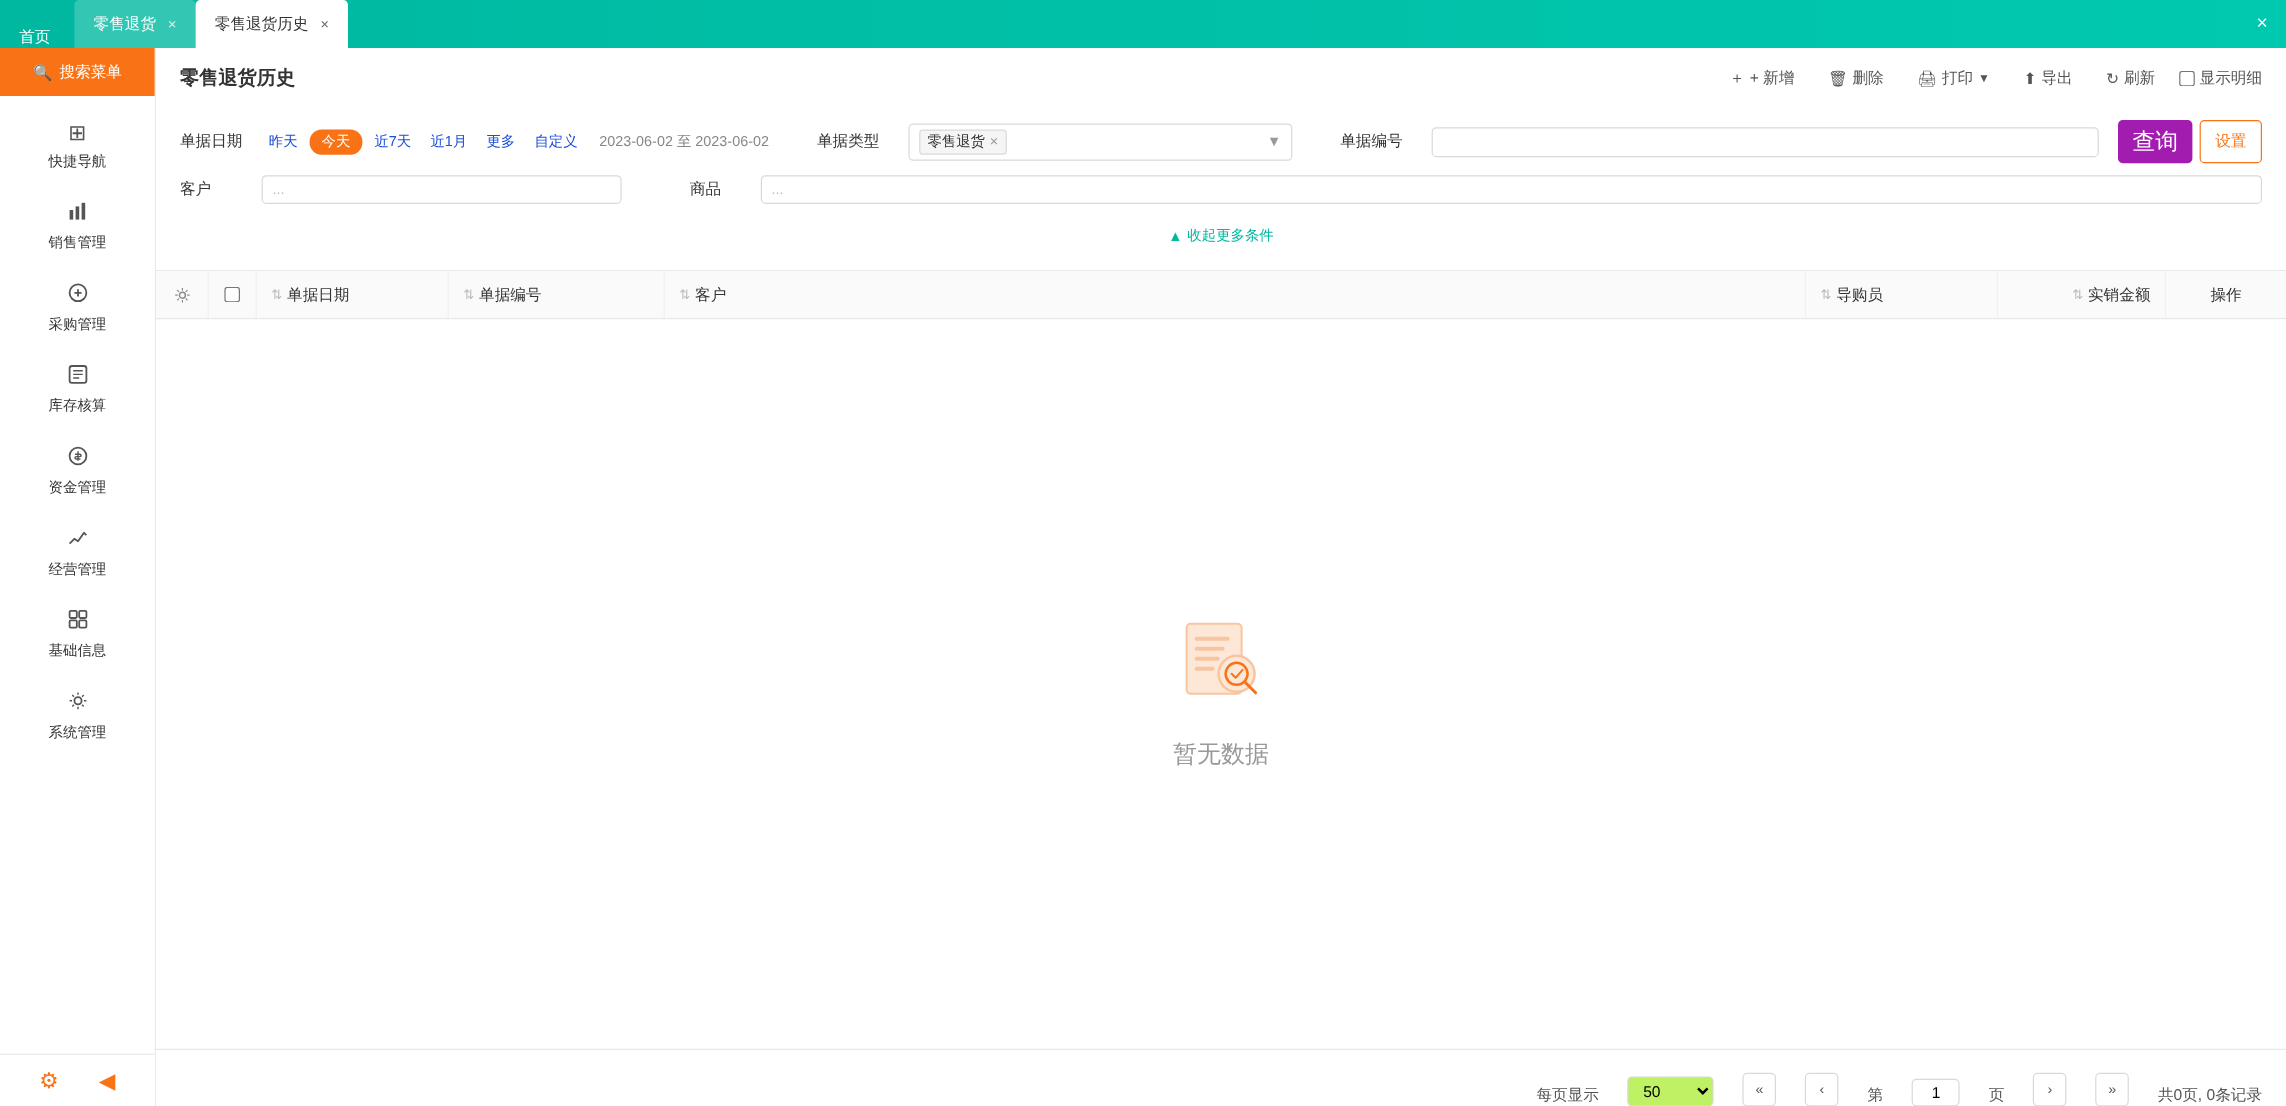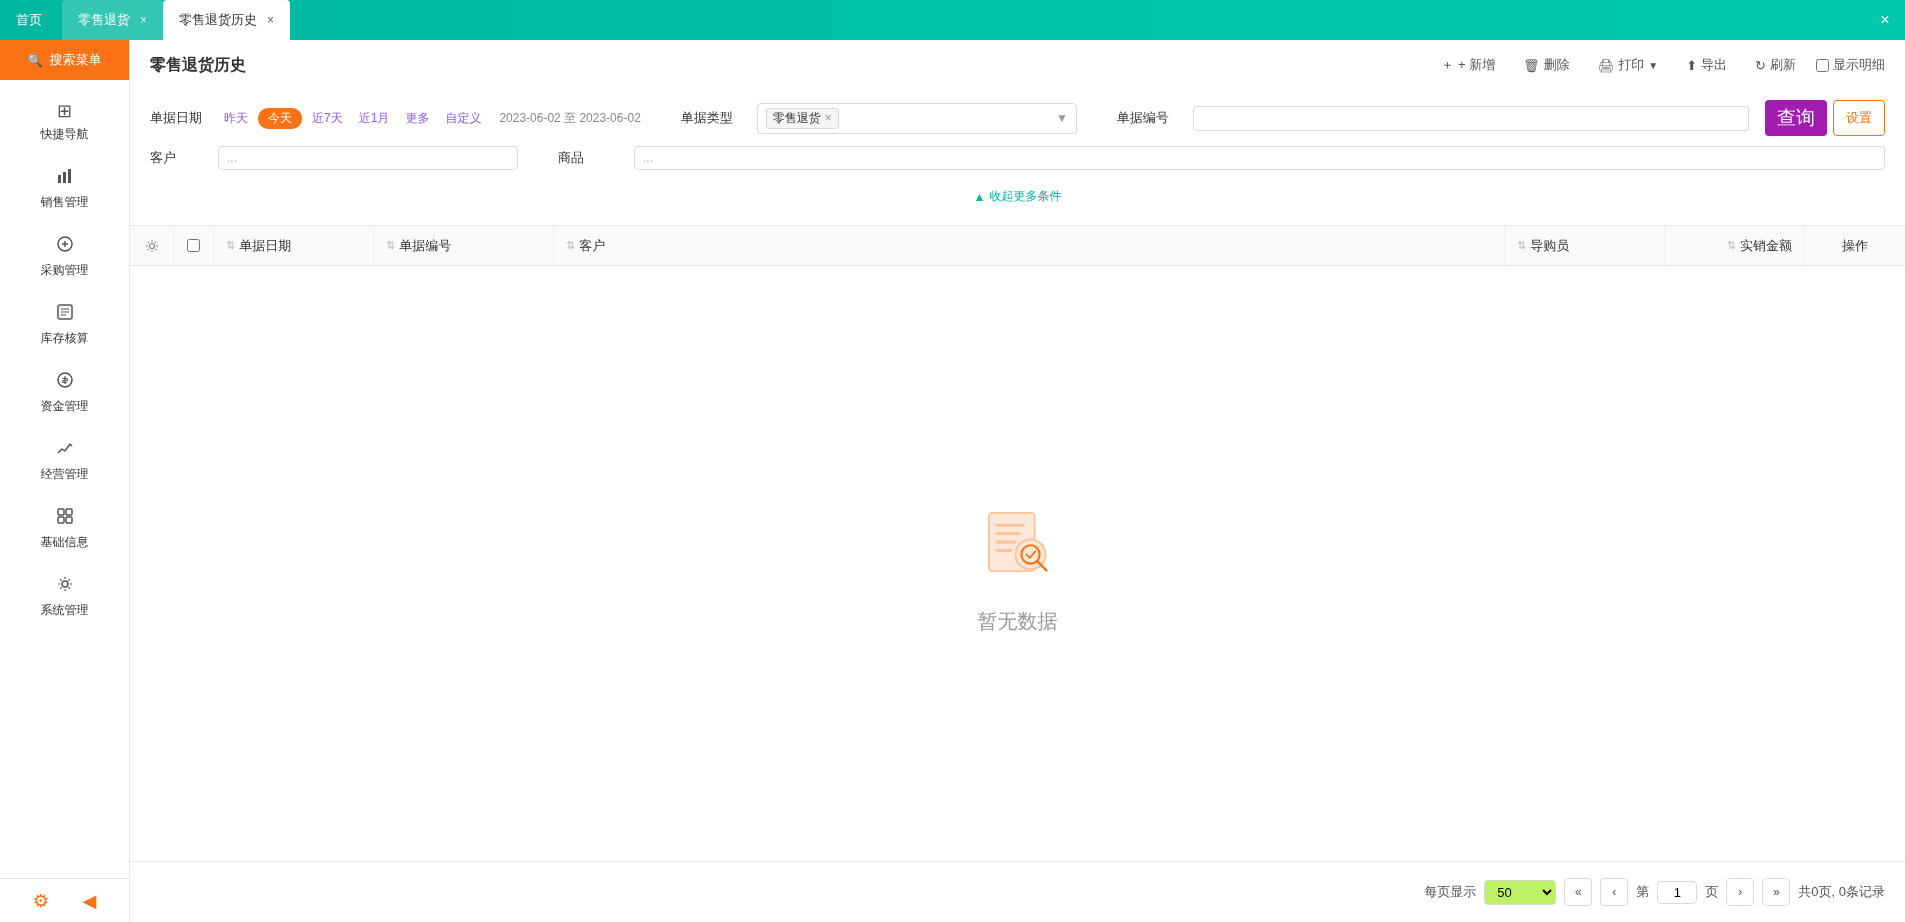--- a/index.html
+++ b/index.html
@@ -27,20 +27,21 @@
       align-items: center;
       font-size: 13px;
       color: #fff;
       cursor: pointer;
       white-space: nowrap;
       position: relative;
       gap: 6px;
     }
     .top-tab.home {
       background: transparent;
+      align-items: flex-end;
     }
     .top-tab.active {
       background: #fff;
       color: #333;
       border-radius: 4px 4px 0 0;
     }
     .top-tab.inactive {
       background: rgba(255,255,255,0.2);
       border-radius: 4px 4px 0 0;
       margin-left: 4px;
@@ -213,21 +214,21 @@
       min-width: 60px;
     }
     .filter-date-btns {
       display: flex;
       align-items: center;
       gap: 4px;
       margin-left: 8px;
     }
     .date-btn {
       font-size: 12px;
-      color: #8b5cf6;
+      color: #1d4ed8;
       cursor: pointer;
       padding: 2px 6px;
       border-radius: 3px;
     }
     .date-btn.active {
       background: #f97316;
       color: #fff;
       border-radius: 10px;
       padding: 2px 10px;
     }
@@ -338,28 +339,28 @@
       width: 100px;
       height: 100px;
     }
     .empty-text {
       font-size: 20px;
       color: #999;
     }
 
     
     .pagination {
-      height: 61px;
+      height: 48px;
       background: #fff;
       border-top: 1px solid #e8e8e8;
       display: flex;
-      align-items: center;
+      align-items: flex-end;
       justify-content: flex-end;
       padding: 0 20px;
-      gap: 8px;
+      gap: 24px;
       font-size: 13px;
       color: #555;
     }
     .pagination-select {
       border: 1px solid #d9d9d9;
       border-radius: 4px;
       padding: 3px 20px 3px 8px;
       font-size: 13px;
       background: #bef264;
       cursor: pointer;
@@ -568,21 +569,21 @@
             <button class="toolbar-btn-primary">查询</button>
             <button class="toolbar-btn-secondary">设置</button>
           </div>
         </div>
 
         <div class="filter-row">
           <span class="filter-label">客户</span>
           <div class="filter-input" style="display:flex; align-items:center; cursor:pointer; min-width:300px; margin-left:8px;">
             <span class="ellipsis-placeholder">...</span>
           </div>
-          <div style="margin-left:40px; display:flex; align-items:center; gap:8px; flex:1;">
+          <div style="margin-left:40px; display:flex; align-items:center; gap:8px; flex:1;text-align:center;">
             <span class="filter-label">商品</span>
             <div class="filter-input" style="display:flex; align-items:center; cursor:pointer; flex:1; margin-left:8px;">
               <span class="ellipsis-placeholder">...</span>
             </div>
           </div>
         </div>
 
         <div style="display:flex; justify-content:center; padding-bottom:8px;">
           <div class="collapse-btn">
             <span>▲</span>

